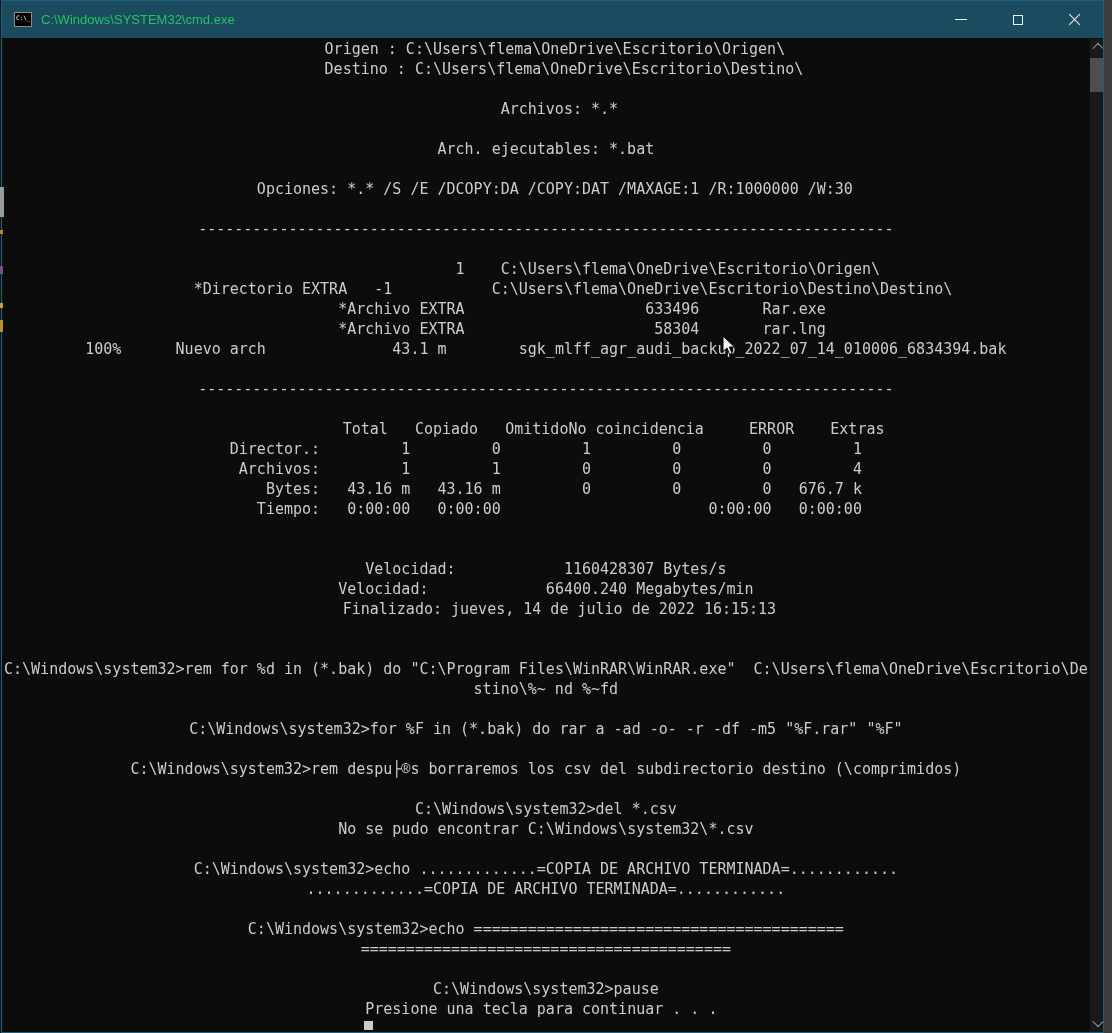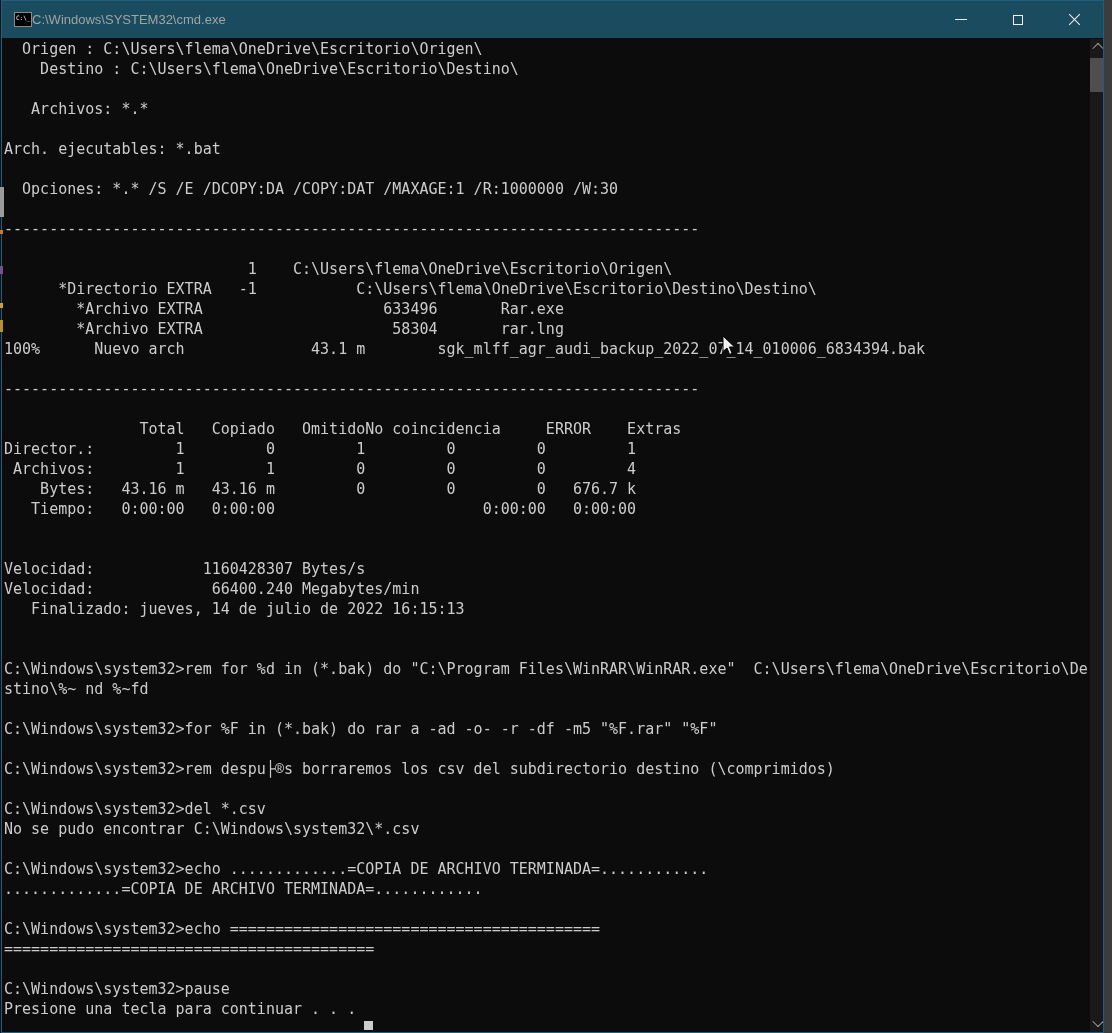--- a/index.html
+++ b/index.html
@@ -18,37 +18,38 @@
   .titlebar {
     position:absolute; left:0; top:0; right:0; height:37px;
     background:#1B4B5F; display:flex; align-items:center;
   }
   .cmd-icon {
     width:18px; height:15px; margin-left:12px; background:#000;
     border:1px solid #8A8A8A; box-sizing:border-box;
     color:#FFFFFF; font:6px/7px "DejaVu Sans Mono", monospace; padding:1px 0 0 1px;
     flex:0 0 auto;
   }
-  .title-text { color:#a3a3a3; font-size:13px; white-space:nowrap; }
+  .title-text { color:#22c55e; font-size:13px; margin-left:9px; white-space:nowrap; }
   .controls { position:absolute; right:0; top:0; height:37px; display:flex; }
   .ctrl { width:57px; height:37px; display:flex; align-items:center; justify-content:center; }
   .glyph-min { width:12px; height:1px; background:#F0F0F0; }
   .glyph-max { width:10px; height:10px; border:1px solid #F0F0F0; box-sizing:border-box; background:transparent; }
   .glyph-close { position:relative; width:13px; height:13px; }
   .glyph-close::before, .glyph-close::after {
     content:""; position:absolute; left:-1px; top:6px; width:15px; height:1px; background:#F0F0F0;
   }
   .glyph-close::before { transform:rotate(45deg); }
   .glyph-close::after  { transform:rotate(-45deg); }
 
   .console-pre {
     position:absolute; left:2px; top:38px; margin:0;
     font-family:"DejaVu Sans Mono", monospace;
     font-size:15px; line-height:20px; color:#CCCCCC;
     white-space:pre;
+    text-align:center;
   }
   .text-cursor { position:absolute; left:364px; top:1021px; width:9px; height:9px; background:#CCCCCC; z-index:6; }
 
   .scrollbar { position:absolute; left:1088px; top:38px; width:15px; height:994px; background:#191919; z-index:4; }
   .sb-btn { position:absolute; left:0; width:15px; height:16px; display:flex; align-items:center; justify-content:center; }
   .sb-up { top:0; }
   .sb-down { bottom:2px; }
   .chev { width:7px; height:7px; border-left:1px solid #9E9E9E; border-top:1px solid #9E9E9E; }
   .chev-up { transform:rotate(45deg) translate(1px,1px); }
   .chev-down { transform:rotate(225deg) translate(1px,1px); }

